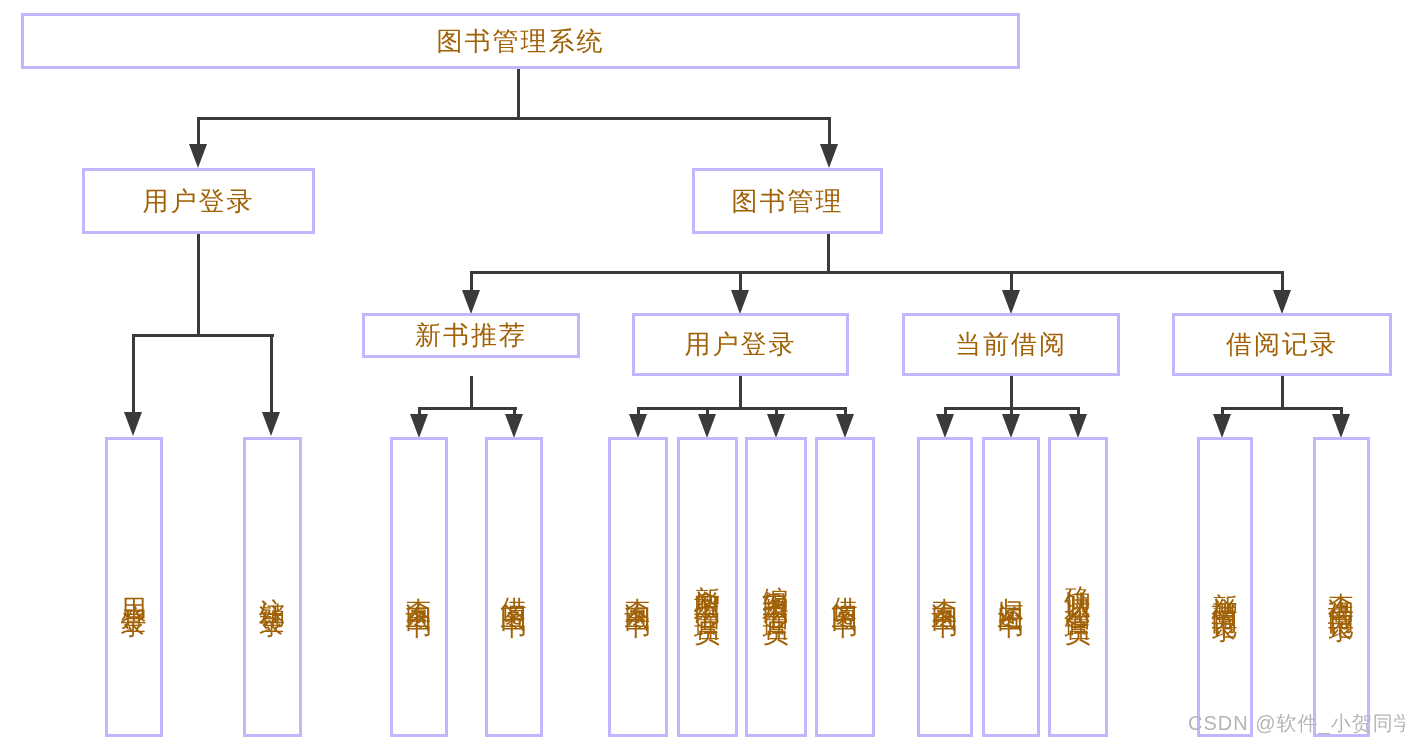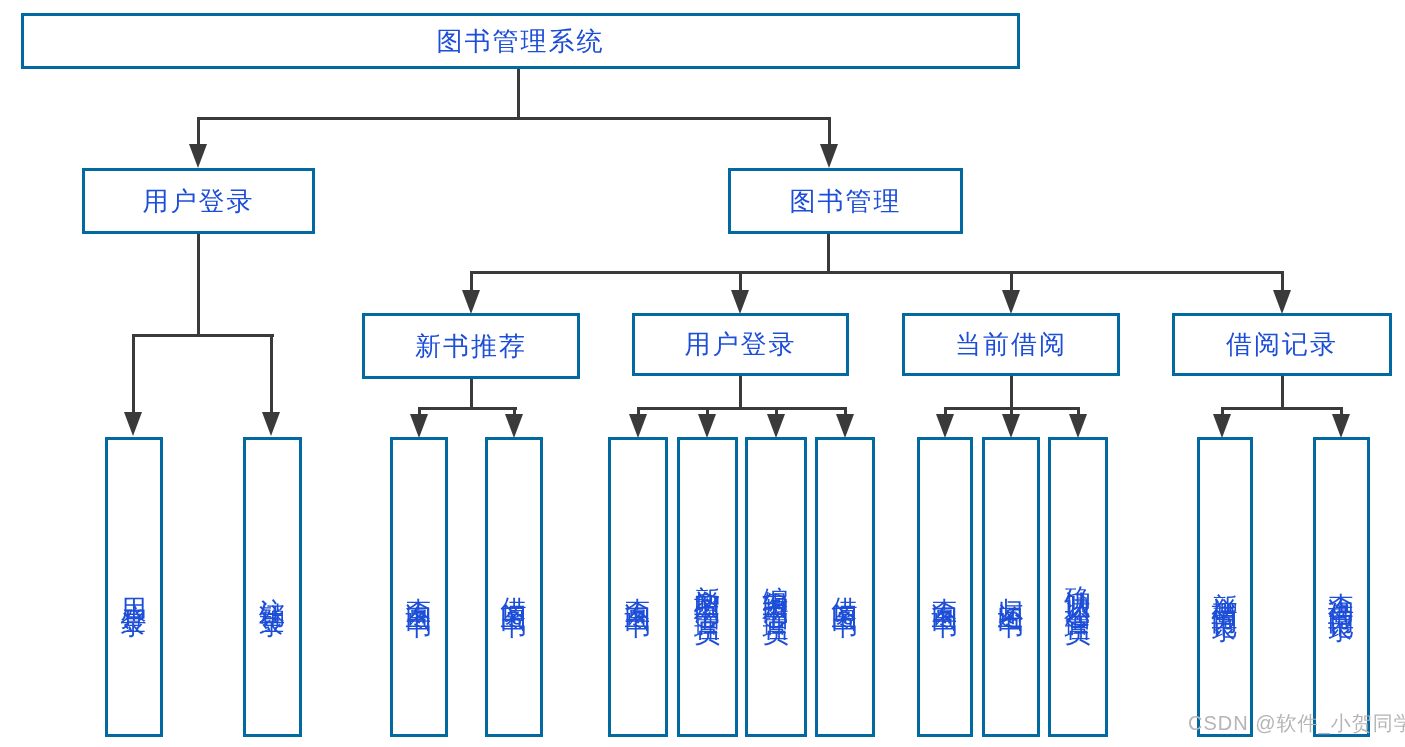--- a/index.html
+++ b/index.html
@@ -8,27 +8,27 @@
     width: 1405px;
     height: 747px;
     background: #ffffff;
     font-family: "Liberation Sans", "DejaVu Sans", sans-serif;
     color: #3e3e3e;
     overflow: hidden;
   }
   .box {
     position: absolute;
     box-sizing: border-box;
-    border: 3px solid #0369a1;
+    border: 3px solid #c4b5fd;
     background: #ffffff;
     display: flex;
     align-items: center;
     justify-content: center;
     font-size: 26px;
-    color: #1d4ed8;
+    color: #a16207;
     letter-spacing: 2px;
     z-index: 2;
   }
   .leaf .vtext {
     writing-mode: vertical-rl;
     text-orientation: mixed;
     letter-spacing: 5px;
     font-size: 26px;
     line-height: 1;
     white-space: nowrap;
@@ -70,21 +70,21 @@
   <div class="vline" style="left:517px;top:69px;width:3px;height:50px"></div>
   <div class="hline" style="left:197px;top:117px;width:634px;height:3px"></div>
   <div class="vline" style="left:197px;top:117px;width:3px;height:30px"></div>
   <div class="arr" style="left:189px;top:144px"></div>
   <div class="vline" style="left:828px;top:117px;width:3px;height:30px"></div>
   <div class="arr" style="left:820px;top:144px"></div>
 
   <div class="box" style="left:82px;top:168px;width:233px;height:66px">
     <span>用户登录</span>
   </div>
-  <div class="box" style="left:728px;top:168px;width:235px;height:66px">
+  <div class="box" style="left:692px;top:168px;width:191px;height:66px">
     <span>图书管理</span>
   </div>
 
   <div class="vline" style="left:197px;top:234px;width:3px;height:102px"></div>
   <div class="hline" style="left:132px;top:334px;width:142px;height:3px"></div>
   <div class="vline" style="left:132px;top:334px;width:3px;height:82px"></div>
   <div class="arr" style="left:124px;top:412px"></div>
   <div class="vline" style="left:270px;top:334px;width:3px;height:82px"></div>
   <div class="arr" style="left:262px;top:412px"></div>
 
@@ -92,21 +92,21 @@
   <div class="hline" style="left:470px;top:271px;width:813px;height:3px"></div>
   <div class="vline" style="left:470px;top:271px;width:3px;height:22px"></div>
   <div class="arr" style="left:462px;top:290px"></div>
   <div class="vline" style="left:739px;top:271px;width:3px;height:22px"></div>
   <div class="arr" style="left:731px;top:290px"></div>
   <div class="vline" style="left:1010px;top:271px;width:3px;height:22px"></div>
   <div class="arr" style="left:1002px;top:290px"></div>
   <div class="vline" style="left:1281px;top:271px;width:3px;height:22px"></div>
   <div class="arr" style="left:1273px;top:290px"></div>
 
-  <div class="box" style="left:362px;top:313px;width:218px;height:66px">
+  <div class="box" style="left:362px;top:313px;width:218px;height:45px">
     <span>新书推荐</span>
   </div>
   <div class="box" style="left:632px;top:313px;width:217px;height:63px">
     <span>用户登录</span>
   </div>
   <div class="box" style="left:902px;top:313px;width:218px;height:63px">
     <span>当前借阅</span>
   </div>
   <div class="box" style="left:1172px;top:313px;width:220px;height:63px">
     <span>借阅记录</span>

